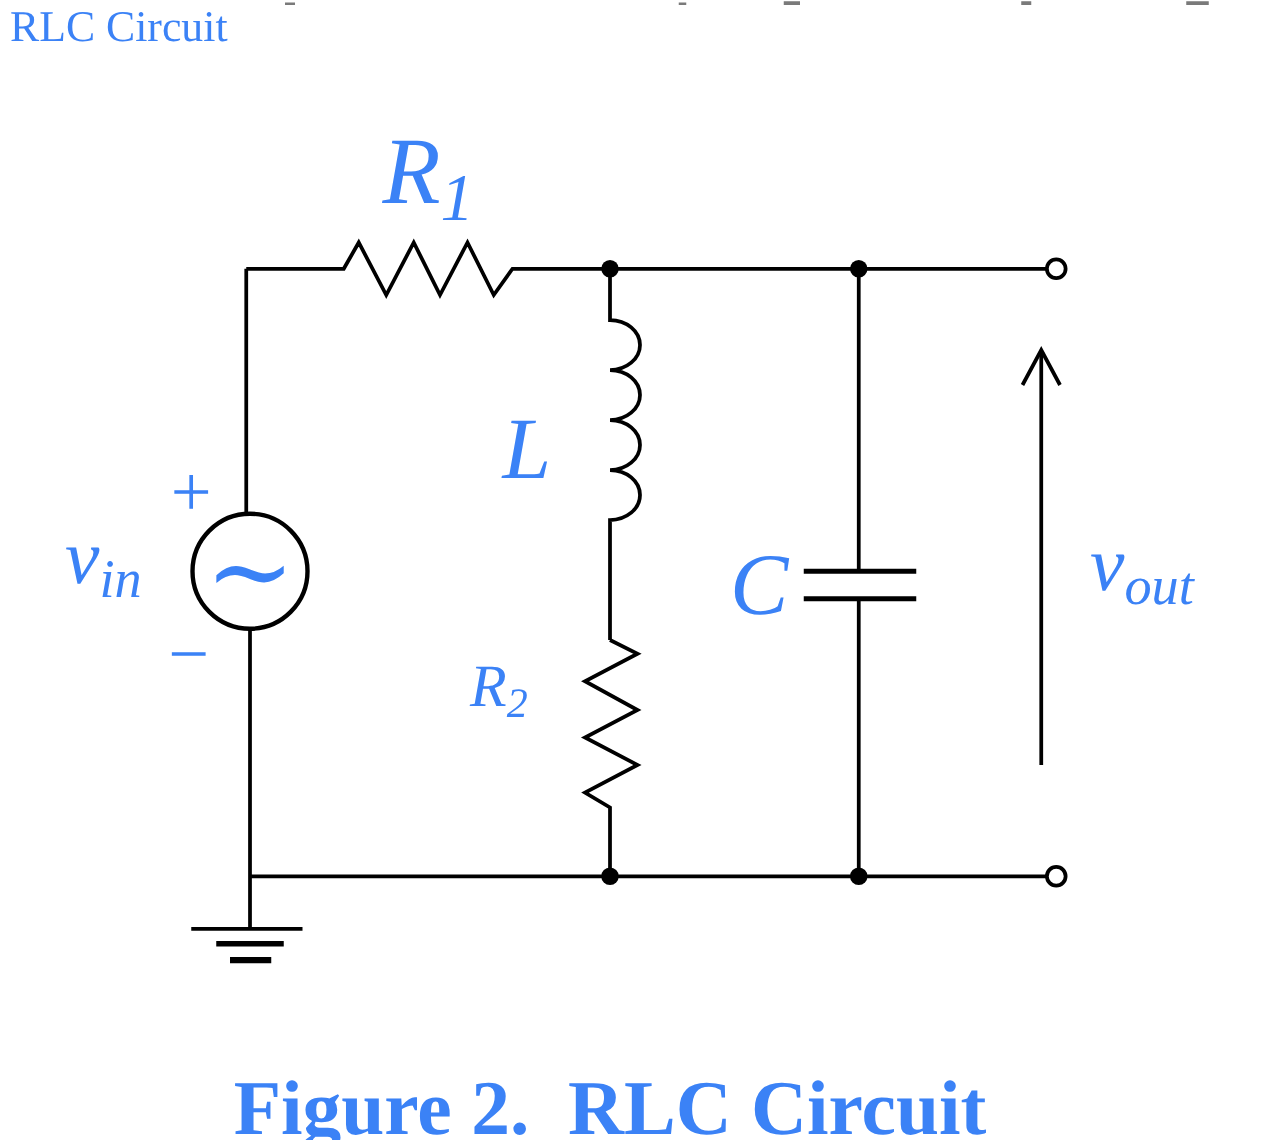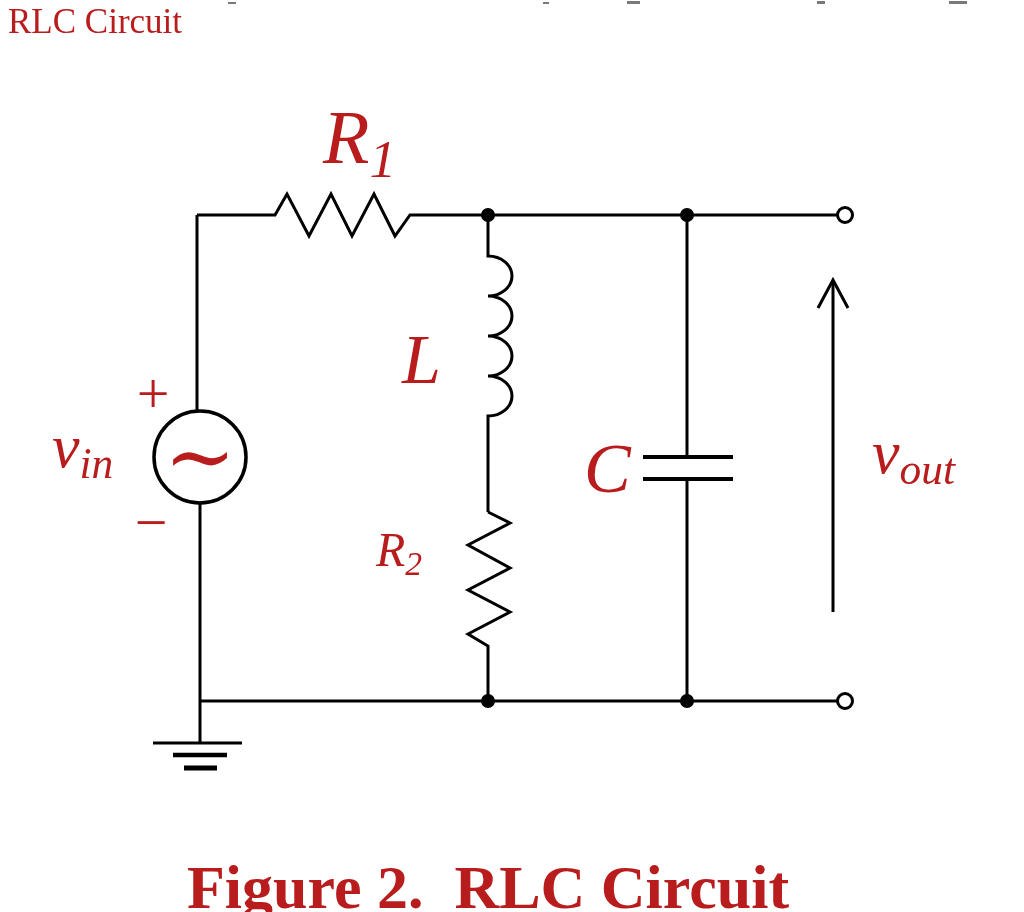--- a/index.html
+++ b/index.html
@@ -1,24 +1,24 @@
 <!DOCTYPE html>
 <html><head>
 <meta charset="utf-8">
 <style>
   html,body{margin:0;padding:0;background:#fff;}
   #page{position:relative;width:1024px;height:912px;background:#ffffff;overflow:hidden;
-        font-family:"Liberation Serif","DejaVu Serif",serif;color:#b91c1c;}
+        font-family:"Liberation Serif","DejaVu Serif",serif;color:#3b82f6;}
   .hdr{position:absolute;left:8px;white-space:nowrap;line-height:1.05;}
   #hdr-title{top:4px;font-size:35px;}
   #hdr-instruction{top:39px;font-size:34px;letter-spacing:-0.4px;}
   svg{position:absolute;left:0;top:0;}
   .lbl{position:absolute;font-style:italic;line-height:1;white-space:nowrap;}
   .lbl .sub{font-size:0.70em;vertical-align:-0.26em;font-style:italic;}
-  #lbl-r1{left:323px;top:99px;font-size:76px;}
+  #lbl-r1{left:306px;top:99px;font-size:76px;}
   #lbl-r2{left:376px;top:526px;font-size:48px;}
   #lbl-l{left:402px;top:325px;font-size:70px;}
   #lbl-c{left:584px;top:434px;font-size:70px;}
   #lbl-vin{left:52px;top:415px;font-size:62px;}
   #lbl-vout{left:872px;top:421px;font-size:62px;}
   .sym{position:absolute;display:flex;align-items:center;justify-content:center;line-height:1;}
   #sym-plus{left:125px;top:366px;width:56px;height:56px;font-size:58px;}
   #sym-minus{left:122px;top:494px;width:58px;height:58px;font-size:58px;}
   #sym-tilde{left:154px;top:411px;width:92px;height:92px;font-size:86px;}
   #caption{position:absolute;left:0;top:818px;width:976px;text-align:center;

